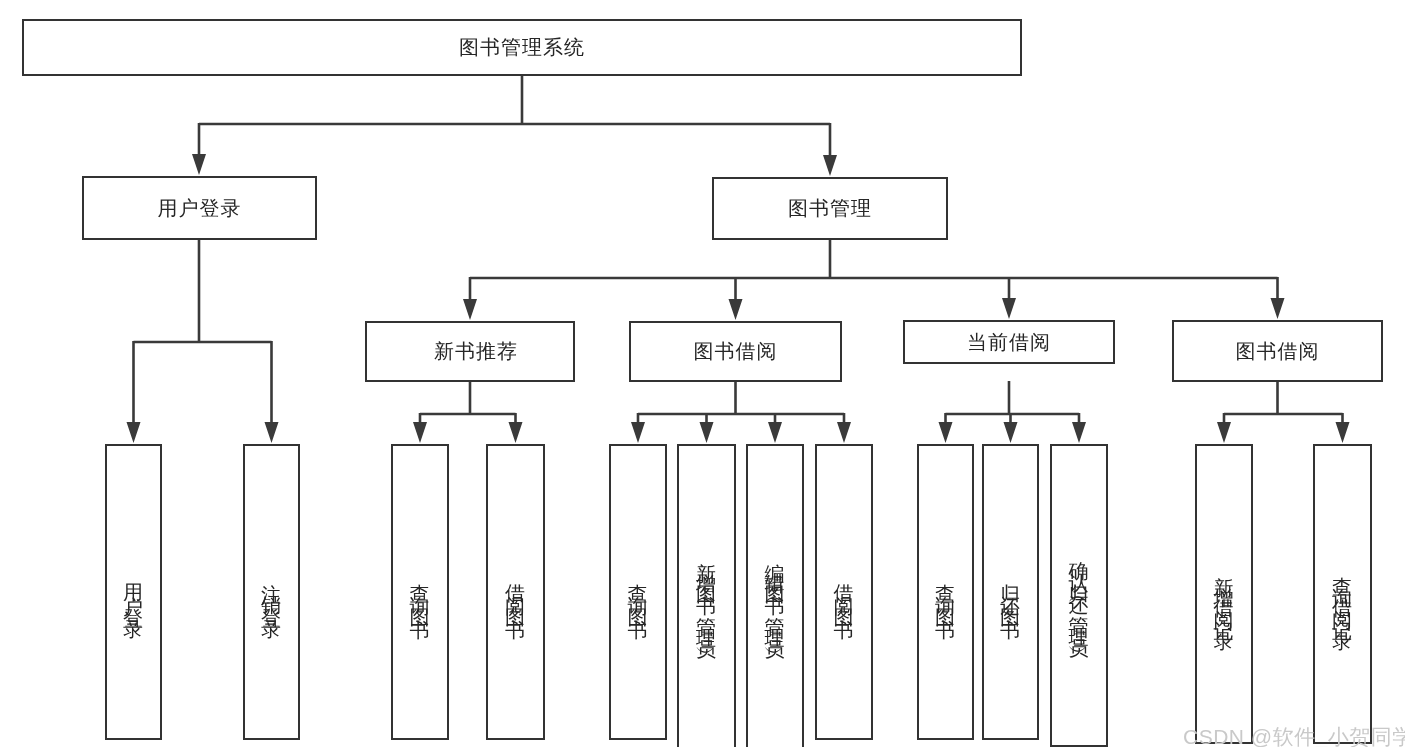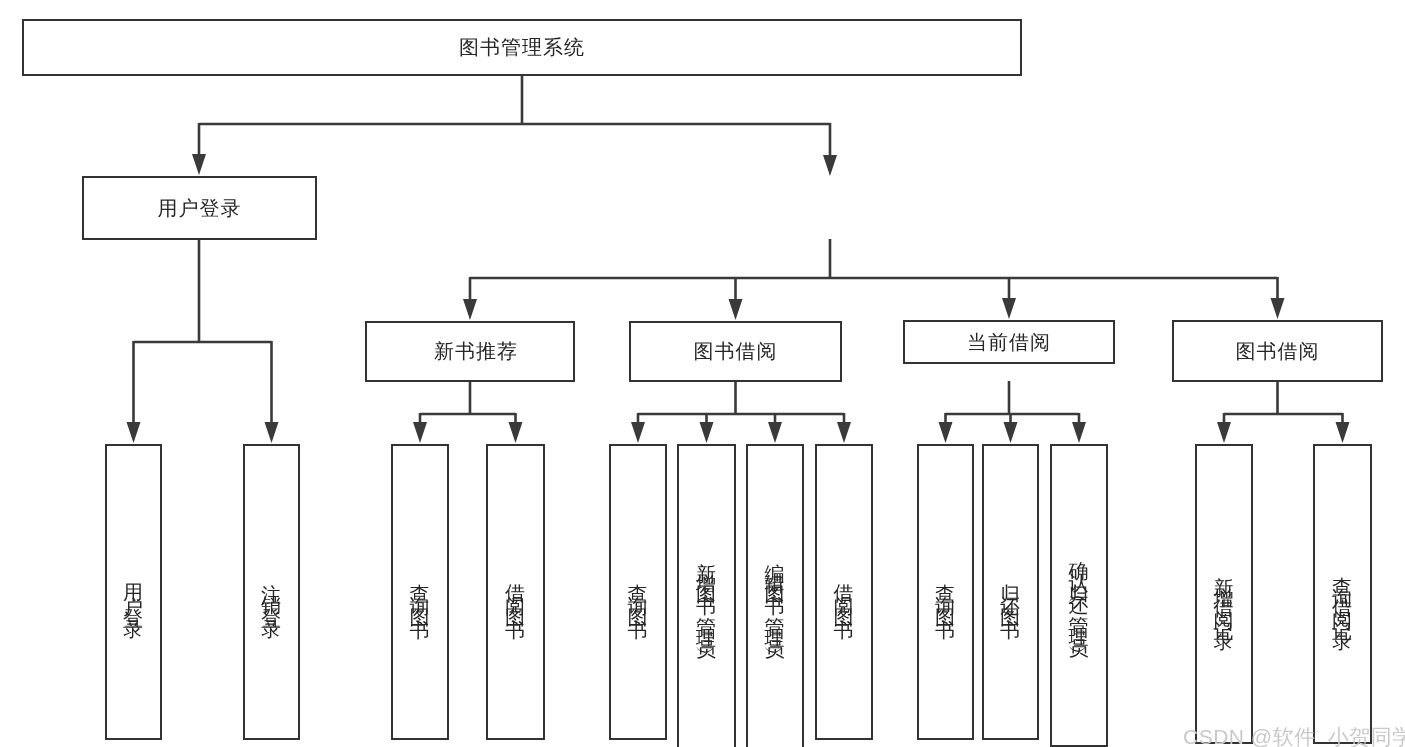--- a/index.html
+++ b/index.html
@@ -110,20 +110,21 @@
       M938.5 415 L952.5 415 L945.5 436 Z
       M1003.5 415 L1017.5 415 L1010.5 436 Z
       M1072 415 L1086 415 L1079 436 Z
       M1217 415 L1231 415 L1224 436 Z
       M1335.5 415 L1349.5 415 L1342.5 436 Z"></path>
   </svg>
 
   <div class="box h-label" style="left:22px; top:12px; width:1000px; height:57px;">图书管理系统</div>
 
   <div class="box h-label" style="left:82px; top:169px; width:235px; height:64px;">用户登录</div>
+  <div class="box h-label" style="left:712px; top:170px; width:236px; height:63px;">图书管理</div>
 
   <div class="box h-label" style="left:365px; top:314px; width:210px; height:61px;padding-left:12px;">新书推荐</div>
   <div class="box h-label" style="left:629px; top:314px; width:213px; height:61px;">图书借阅</div>
   <div class="box h-label" style="left:903px; top:313px; width:212px; height:44px;">当前借阅</div>
   <div class="box h-label" style="left:1172px; top:313px; width:211px; height:62px;">图书借阅</div>
 
   <div class="box leaf" style="left:105px; top:437px; width:57px; height:296px;">用户登录</div>
   <div class="box leaf" style="left:243px; top:437px; width:57px; height:296px;">注销登录</div>
 
   <div class="box leaf" style="left:391px; top:437px; width:58px; height:296px;">查询图书</div>

